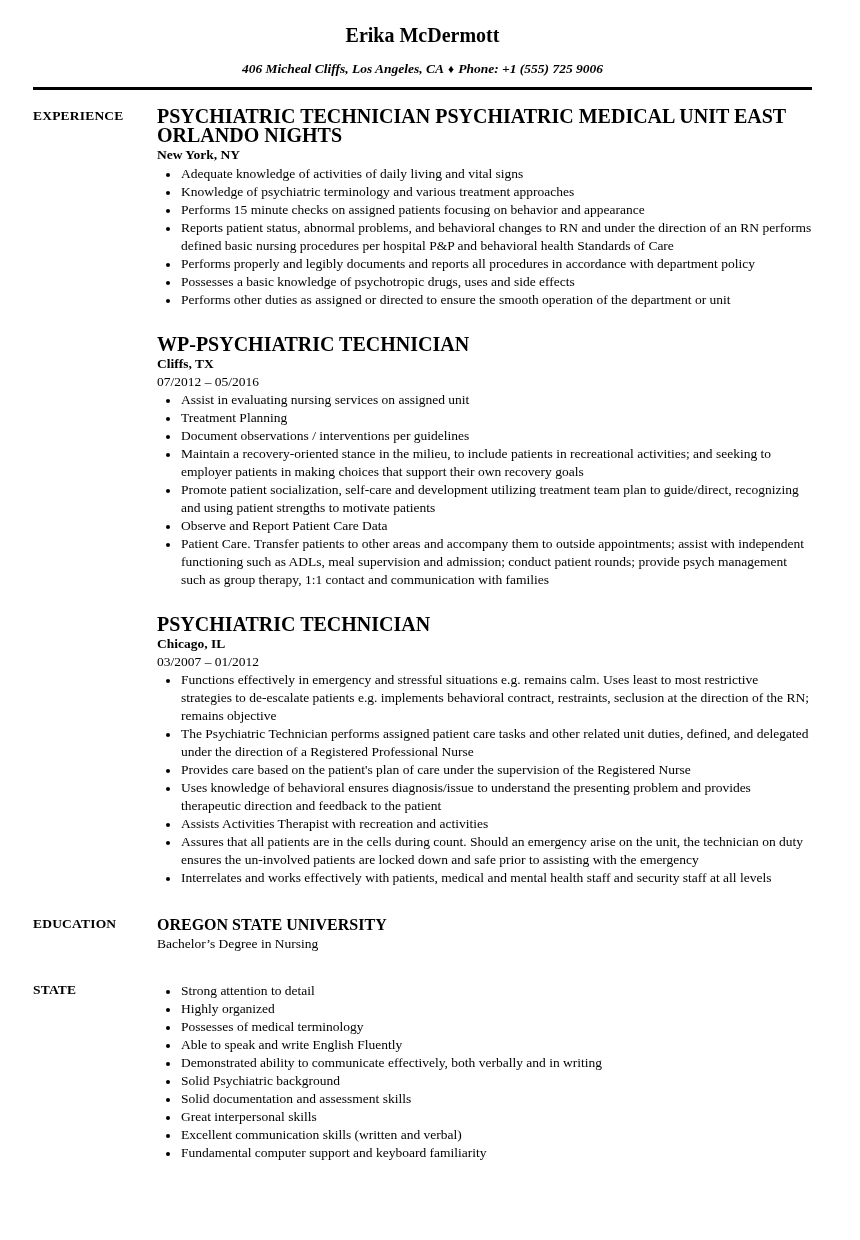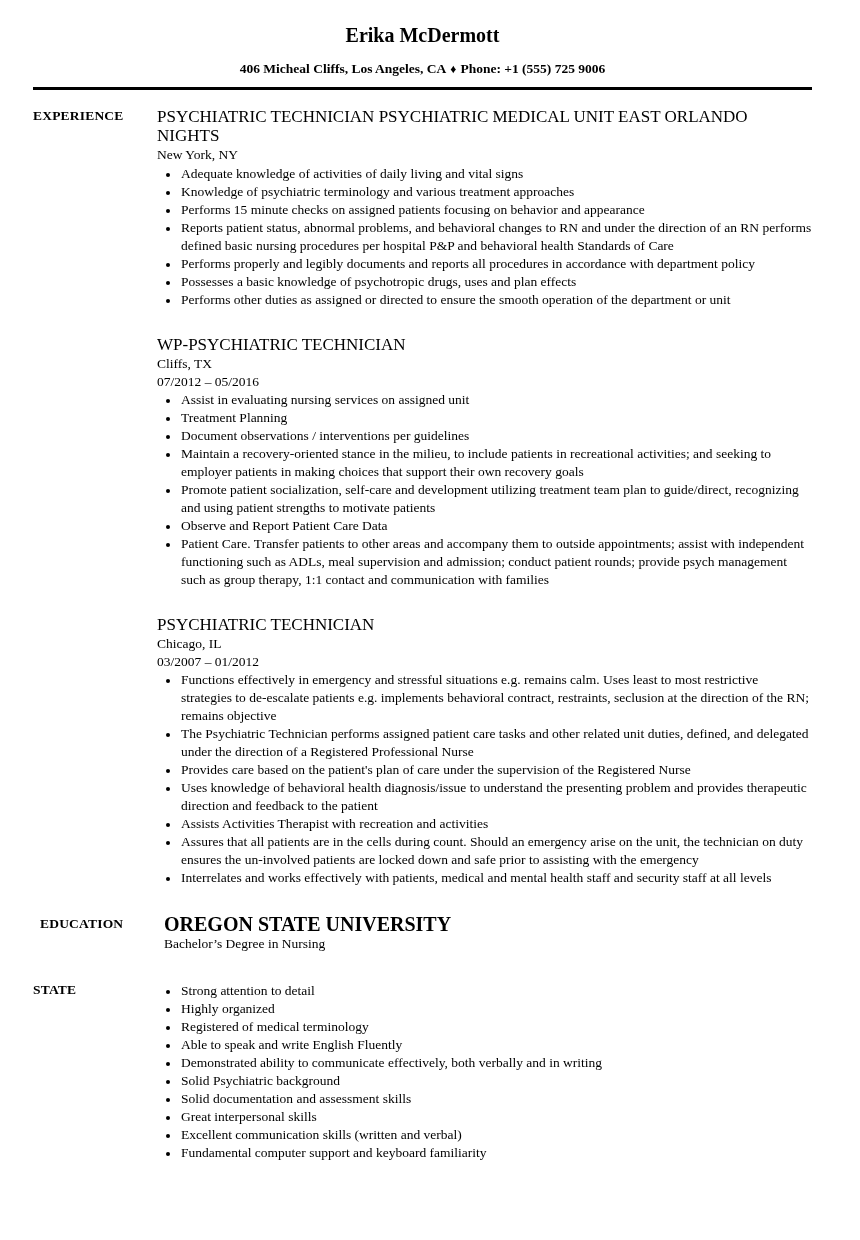--- a/index.html
+++ b/index.html
@@ -26,20 +26,21 @@
     text-align: center;
     font-size: 20px;
     line-height: 26px;
     font-weight: bold;
   }
   .contact-line {
     margin: 12px 0 0 0;
     text-align: center;
     font-size: 13.5px;
     font-weight: bold;
+    font-style: italic;
   }
   .contact-line .sep {
     display: inline-block;
     padding: 0 4px;
     font-size: 12px;
   }
   .rule {
     border: none;
     border-top: 3px solid #000000;
     margin: 9px 0 0 0;
@@ -55,56 +56,56 @@
   .section-label {
     font-weight: bold;
     font-size: 13.5px;
     letter-spacing: 0.2px;
   }
   .section + .section { margin-top: 28px; }
   
   .job + .job { margin-top: 26px; }
   .job-title {
     margin: 0;
-    font-size: 17px;
+    font-size: 20px;
     line-height: 19px;
-    font-weight: normal;
+    font-weight: bold;
   }
   .job-location {
-    font-weight: normal;
+    font-weight: bold;
     line-height: 18px;
     margin-top: 1px;
   }
   .job-dates {
     line-height: 17px;
   }
   ul.bullets {
     margin: 1px 0 0 0;
     padding: 0 0 0 23px;
     list-style: disc;
   }
   ul.bullets li {
     margin: 0;
     padding: 0 0 0 1px;
     line-height: 18px;
   }
   ul.bullets li::marker { font-size: 12px; }
   
   .school-name {
     margin: 0;
-    font-size: 20px;
+    font-size: 16px;
     line-height: 19px;
     font-weight: bold;
   }
   .degree {
     font-weight: normal;
     line-height: 18px;
     margin-top: 1px;
   }
-  .section-education { margin-top: 32px; margin-left: 7px; }
+  .section-education { margin-top: 32px; }
   .section-skills { margin-top: 22px; }
 </style>
 </head>
 <body>
 
 <div class="page">
 
   <header>
     <h1 class="name">Erika McDermott</h1>
     <p class="contact-line"><span>406 Micheal Cliffs, Los Angeles, CA</span><span class="sep">♦</span><span>Phone: +1 (555) 725 9006</span></p>
@@ -119,21 +120,21 @@
 
         <article class="job">
           <h2 class="job-title">PSYCHIATRIC TECHNICIAN PSYCHIATRIC MEDICAL UNIT EAST ORLANDO NIGHTS</h2>
           <div class="job-location">New York, NY</div>
           <ul class="bullets">
             <li>Adequate knowledge of activities of daily living and vital signs</li>
             <li>Knowledge of psychiatric terminology and various treatment approaches</li>
             <li>Performs 15 minute checks on assigned patients focusing on behavior and appearance</li>
             <li>Reports patient status, abnormal problems, and behavioral changes to RN and under the direction of an RN performs defined basic nursing procedures per hospital P&amp;P and behavioral health Standards of Care</li>
             <li>Performs properly and legibly documents and reports all procedures in accordance with department policy</li>
-            <li>Possesses a basic knowledge of psychotropic drugs, uses and plan effects</li>
+            <li>Possesses a basic knowledge of psychotropic drugs, uses and side effects</li>
             <li>Performs other duties as assigned or directed to ensure the smooth operation of the department or unit</li>
           </ul>
         </article>
 
         <article class="job">
           <h2 class="job-title">WP-PSYCHIATRIC TECHNICIAN</h2>
           <div class="job-location">Cliffs, TX</div>
           <div class="job-dates">07/2012 – 05/2016</div>
           <ul class="bullets">
             <li>Assist in evaluating nursing services on assigned unit</li>
@@ -147,21 +148,21 @@
         </article>
 
         <article class="job">
           <h2 class="job-title">PSYCHIATRIC TECHNICIAN</h2>
           <div class="job-location">Chicago, IL</div>
           <div class="job-dates">03/2007 – 01/2012</div>
           <ul class="bullets">
             <li>Functions effectively in emergency and stressful situations e.g. remains calm. Uses least to most restrictive strategies to de-escalate patients e.g. implements behavioral contract, restraints, seclusion at the direction of the RN; remains objective</li>
             <li>The Psychiatric Technician performs assigned patient care tasks and other related unit duties, defined, and delegated under the direction of a Registered Professional Nurse</li>
             <li>Provides care based on the patient's plan of care under the supervision of the Registered Nurse</li>
-            <li>Uses knowledge of behavioral health diagnosis/issue to understand the presenting problem and provides therapeutic direction and feedback to the patient</li>
+            <li>Uses knowledge of behavioral ensures diagnosis/issue to understand the presenting problem and provides therapeutic direction and feedback to the patient</li>
             <li>Assists Activities Therapist with recreation and activities</li>
             <li>Assures that all patients are in the cells during count. Should an emergency arise on the unit, the technician on duty ensures the un-involved patients are locked down and safe prior to assisting with the emergency</li>
             <li>Interrelates and works effectively with patients, medical and mental health staff and security staff at all levels</li>
           </ul>
         </article>
 
       </div>
     </section>
 
     <section class="section section-education">
@@ -171,21 +172,21 @@
         <div class="degree">Bachelor’s Degree in Nursing</div>
       </div>
     </section>
 
     <section class="section section-skills">
       <div class="section-label">STATE</div>
       <div class="section-content">
         <ul class="bullets">
           <li>Strong attention to detail</li>
           <li>Highly organized</li>
-          <li>Registered of medical terminology</li>
+          <li>Possesses of medical terminology</li>
           <li>Able to speak and write English Fluently</li>
           <li>Demonstrated ability to communicate effectively, both verbally and in writing</li>
           <li>Solid Psychiatric background</li>
           <li>Solid documentation and assessment skills</li>
           <li>Great interpersonal skills</li>
           <li>Excellent communication skills (written and verbal)</li>
           <li>Fundamental computer support and keyboard familiarity</li>
         </ul>
       </div>
     </section>

